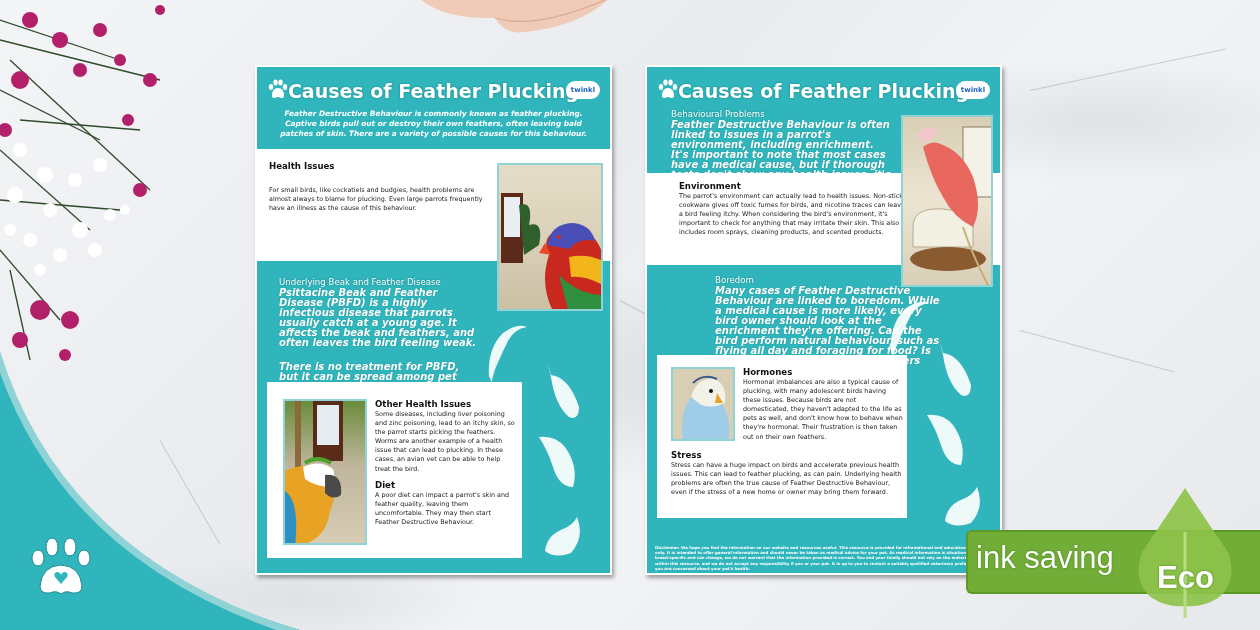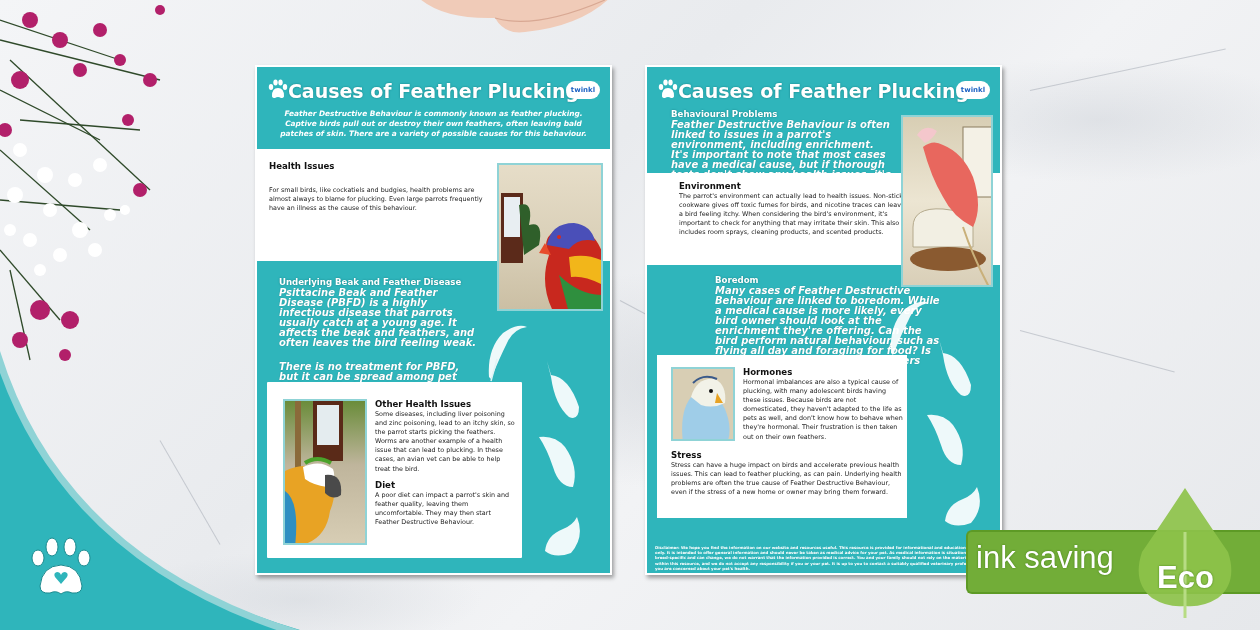--- a/index.html
+++ b/index.html
@@ -51,21 +51,21 @@
     display: flex; align-items: center; justify-content: center;
   }
   .intro {
     position: absolute; left: 16px; right: 16px; top: 42px;
     color: #fff; font-size: 7.4px; line-height: 10px; text-align: center;
     font-weight: bold; font-style: italic;
   }
   .white-band { position: absolute; background: #fff; }
   .heading-dark { color: #111; font-weight: bold; font-size: 8.6px; line-height: 11px; }
   .body-dark { color: #222; font-size: 6.4px; line-height: 9.1px; }
-  .heading-light { color: #fff; font-weight: bold; font-size: 8.6px; line-height: 11px; text-shadow: 0 0 2px #167c80; }
+  .heading-light { color: #fff; font-weight: normal; font-size: 8.6px; line-height: 11px; text-shadow: 0 0 2px #167c80; }
   .body-light { color: #fff; font-size: 10px; line-height: 10px; font-weight: bold; font-style: italic; text-shadow: 0 0 1px #167c80; }
   .para-gap { margin-top: 14px; }
   .pic { position: absolute; border: 2px solid #8fd3d6; overflow: hidden; }
 
   .feather { position: absolute; width: 48px; height: 66px; }
 
   .disclaimer {
     position: absolute; left: 8px; right: 8px; top: 478px;
     color: #fff; font-size: 3.9px; line-height: 5.2px; font-weight: bold;
   }

